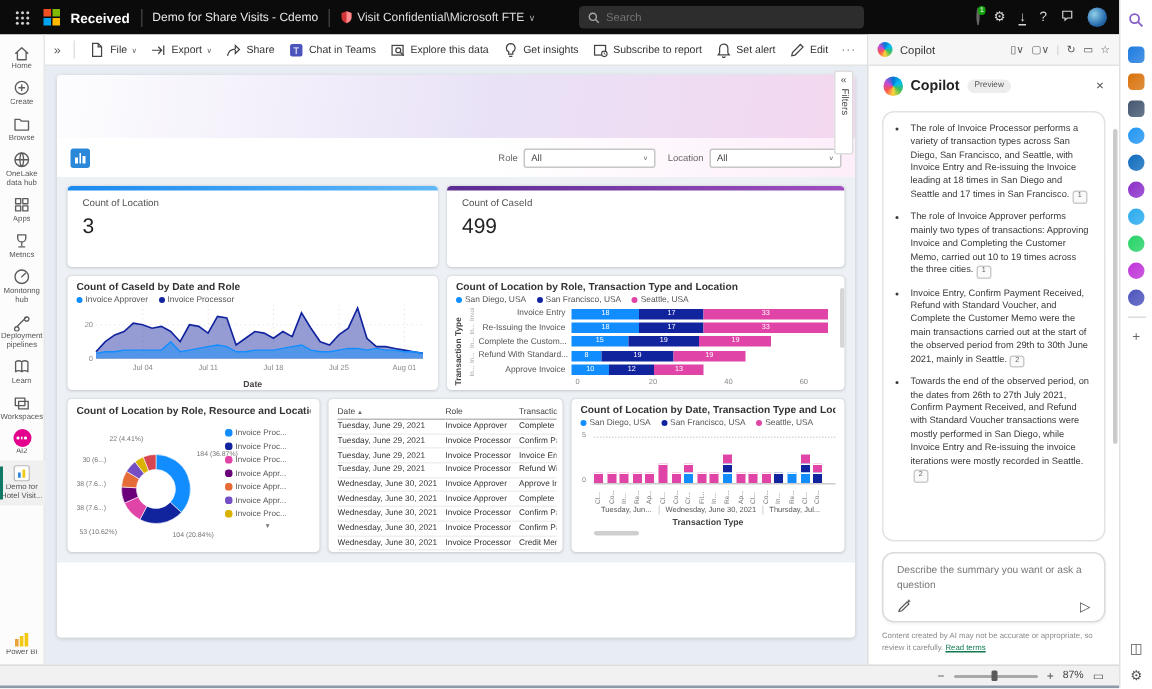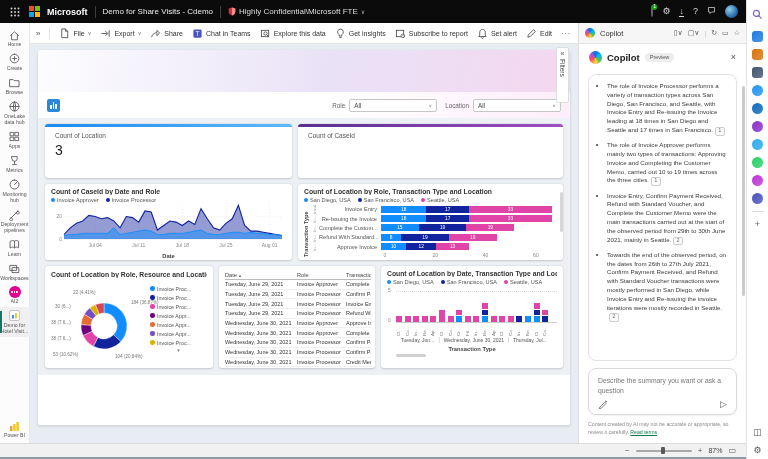--- a/index.html
+++ b/index.html
@@ -217,31 +217,38 @@
             <circle cx="8.5" cy="8.5" r="1"></circle>
           </g>
       </svg>
     </div>
     <div class="ms-squares">
         <i></i>
         <i></i>
         <i></i>
         <i></i>
       </div>
-    <span class="brand">Microsoft</span>
+    <span class="brand">Received</span>
     <div class="tb-divider"></div>
     <span class="tb-title">Demo for Share Visits - Cdemo</span>
     <div class="tb-divider"></div>
     <div class="sens">
       <svg width="8" height="9" viewBox="0 0 8 9">
         <path d="M4 0.5L7.3 1.6V4.5C7.3 6.6 5.9 7.9 4 8.5 2.1 7.9 0.7 6.6 0.7 4.5V1.6Z" fill="#d13438"></path>
         <path d="M4 0.5L7.3 1.6V4.5C7.3 6.6 5.9 7.9 4 8.5Z" fill="#ff8c8c"></path>
       </svg>
-      <span>Highly Confidential\Microsoft FTE</span>
+      <span>Visit Confidential\Microsoft FTE</span>
       <span class="chev">∨</span>
+    </div>
+    <div class="tb-search">
+      <svg width="8" height="8" viewBox="0 0 8 8">
+        <circle cx="3.2" cy="3.2" r="2.4" fill="none" stroke="#aaa" stroke-width="0.9"></circle>
+        <line x1="5" y1="5" x2="7.2" y2="7.2" stroke="#aaa" stroke-width="0.9"></line>
+      </svg>
+      <input placeholder="Search" style="">
     </div>
     <div class="tb-right">
       <span class="tb-ic">
         <span class="swirl"></span>
         <span class="badge-dot">1</span>
       </span>
       <span class="tb-ic">⚙</span>
       <span class="tb-ic"><span class="dl">↓</span></span>
       <span class="tb-ic">?</span>
       <span class="tb-ic">
@@ -451,20 +458,21 @@
 
             <div class="crow">
               <div class="card kpi w1">
                 <div class="accent" id="accent-0" style="background: linear-gradient(90deg, rgb(26, 138, 240), rgb(95, 184, 248));"></div>
                 <div class="kpi-title">Count of Location</div>
                 <div class="kpi-value">3</div>
               </div>
               <div class="card kpi w2">
                 <div class="accent" id="accent-1" style="background: linear-gradient(90deg, rgb(91, 45, 144), rgb(160, 79, 192));"></div>
                 <div class="kpi-title">Count of CaseId</div>
+                <div class="kpi-value">499</div>
               </div>
             </div>
 
             <div class="crow">
               <div class="card chart-card w1">
                 <div class="c-title">Count of CaseId by Date and Role</div>
                 <div class="legend" id="area-legend">
                     <div class="li">
                       <div class="dot" style="background: rgb(17, 141, 255);"></div>
                       <span>Invoice Approver</span>

